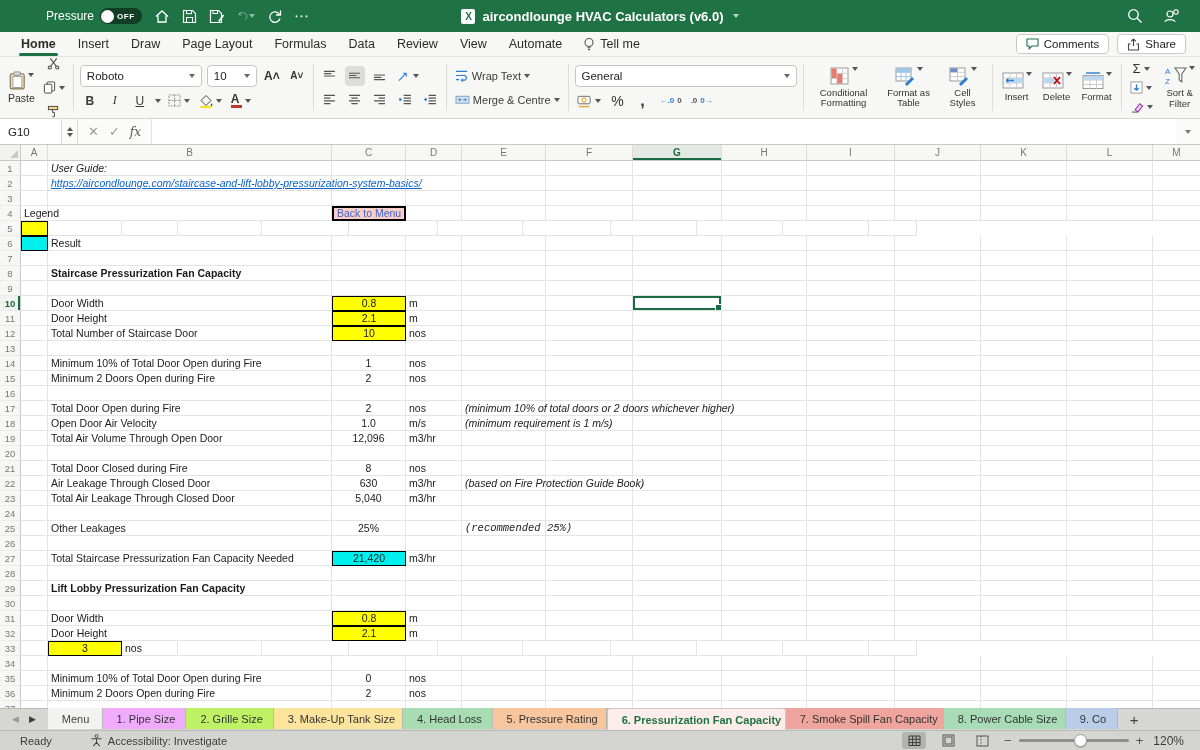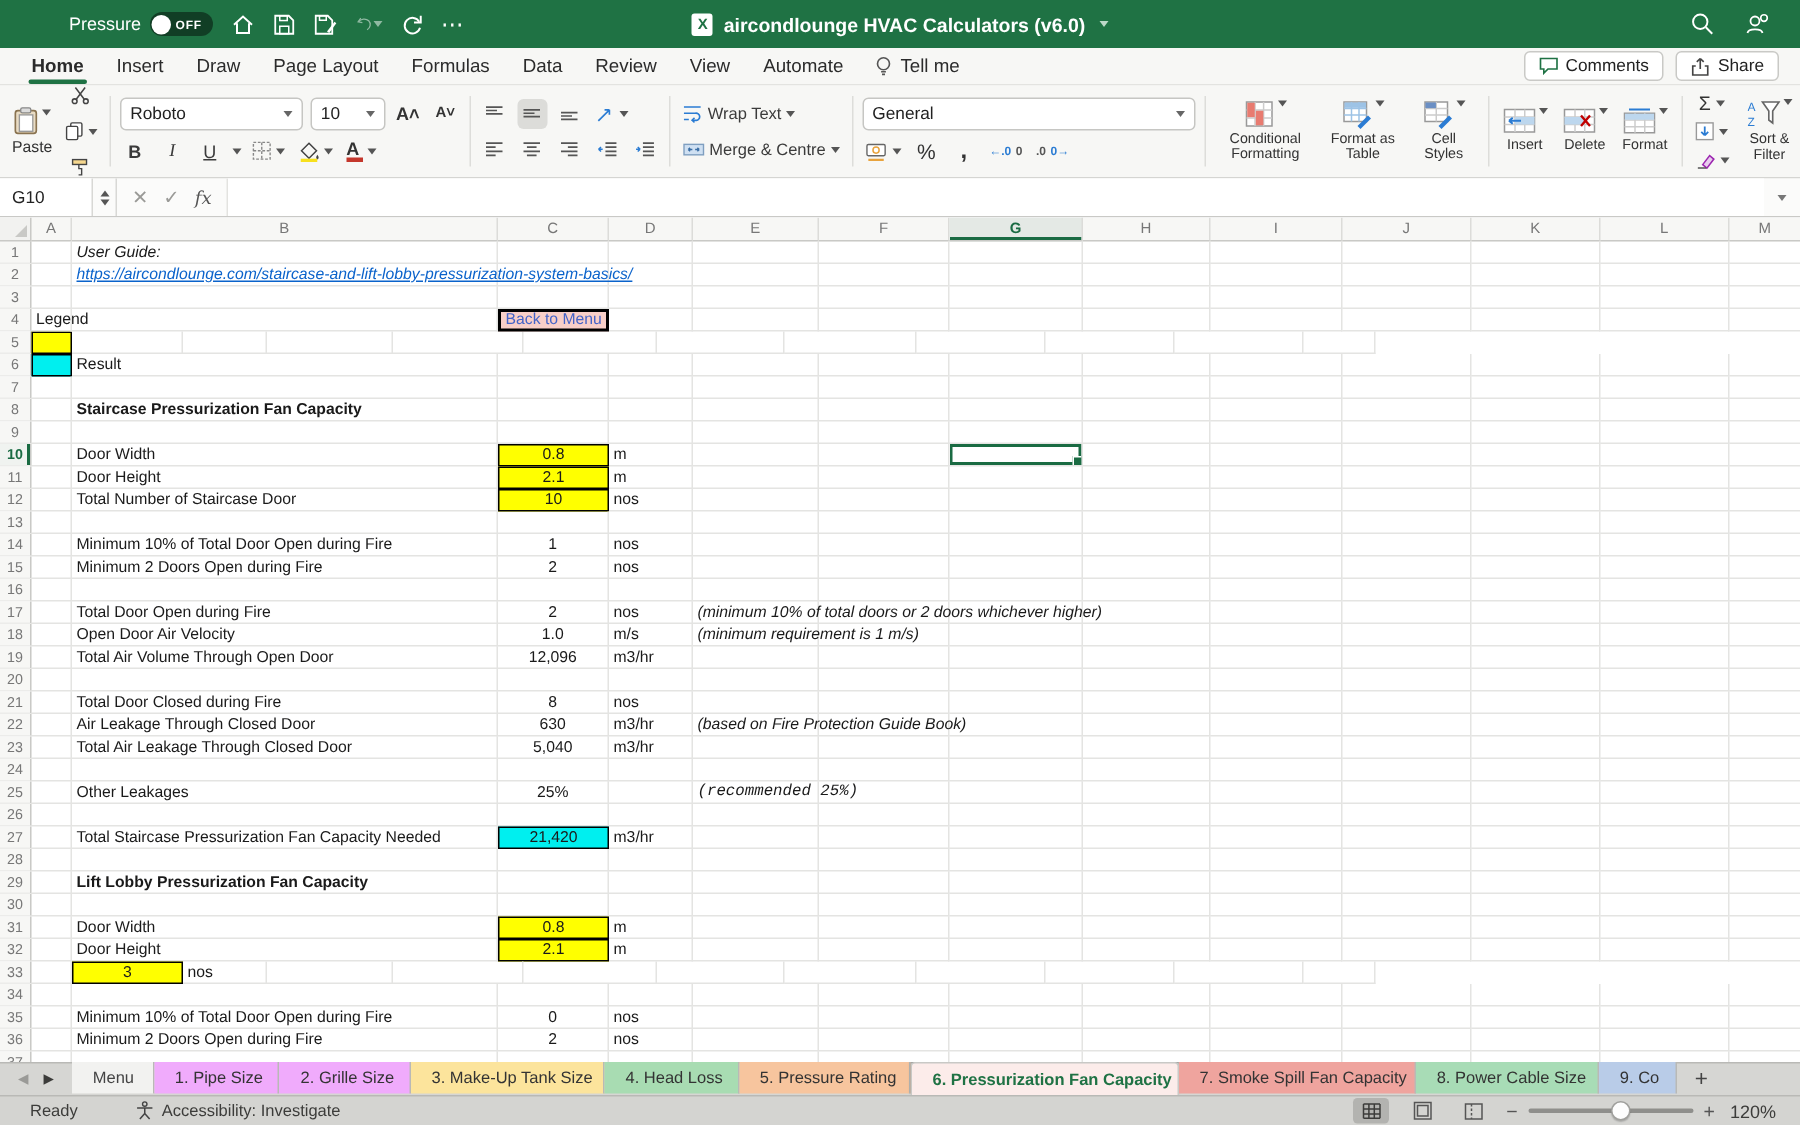--- a/index.html
+++ b/index.html
@@ -1151,21 +1151,21 @@
   </div>
 
   <div class="sheetbar">
     <div class="navarrows">
       <span style="color:#9a9a97">◀</span>
       <span style="color:#3c3c3a">▶</span>
     </div>
     <div id="sheettabs" style="display:flex;overflow:hidden;max-width:1070px">
         <div class="stab" style="background: rgb(242, 242, 240); color: rgb(68, 68, 68);">Menu</div>
         <div class="stab" style="background: #f0abfc; color: rgb(51, 51, 51);">1. Pipe Size</div>
-        <div class="stab" style="background: #f0abfc; color: rgb(51, 51, 51);">2. Grille Size</div>
+        <div class="stab" style="background: #bef264; color: rgb(51, 51, 51);">2. Grille Size</div>
         <div class="stab" style="background: rgb(252, 228, 156); color: rgb(51, 51, 51);">3. Make-Up Tank Size</div>
         <div class="stab" style="background: rgb(168, 220, 178); color: rgb(51, 51, 51);">4. Head Loss</div>
         <div class="stab" style="background: rgb(247, 197, 158); color: rgb(51, 51, 51);">5. Pressure Rating</div>
         <div class="stab active" style="color: rgb(31, 114, 68);">6. Pressurization Fan Capacity</div>
         <div class="stab" style="background: rgb(239, 164, 158); color: rgb(51, 51, 51);">7. Smoke Spill Fan Capacity</div>
         <div class="stab" style="background: rgb(168, 220, 182); color: rgb(51, 51, 51);">8. Power Cable Size</div>
         <div class="stab" style="background: rgb(185, 204, 232); color: rgb(51, 51, 51); max-width: 52px;">9. Co</div>
       </div>
     <div class="addsheet">+</div>
   </div>

